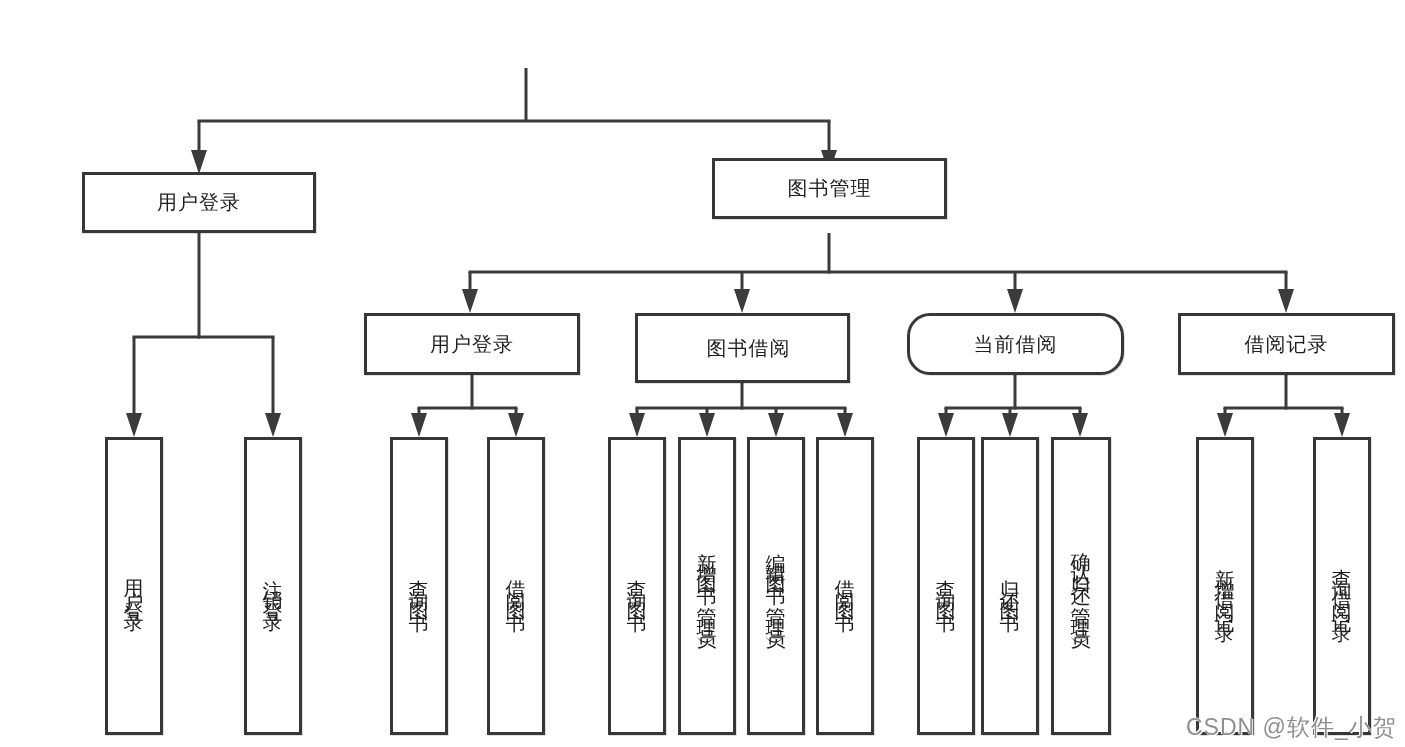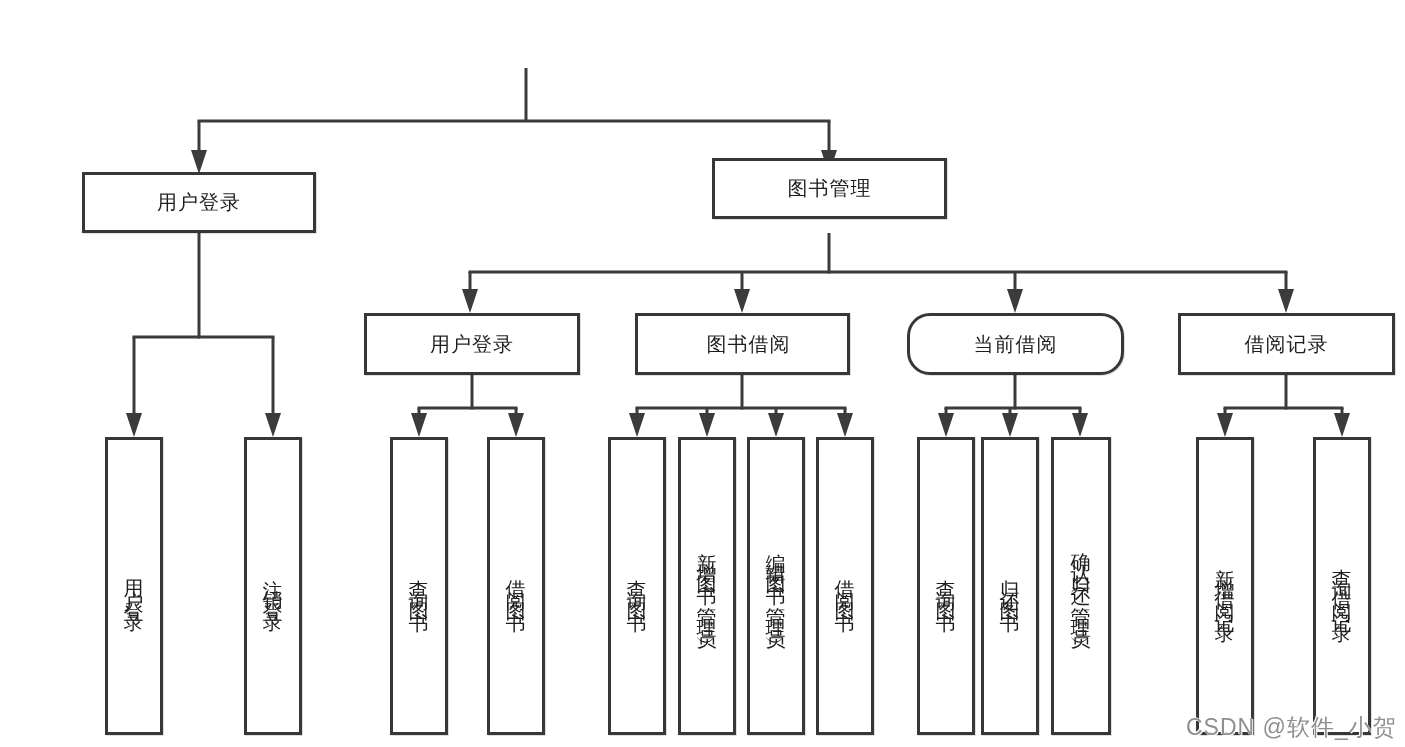--- a/index.html
+++ b/index.html
@@ -97,21 +97,21 @@
   <div class="box" style="left:82px;top:172px;width:234px;height:61px;">
     <span>用户登录</span>
   </div>
   <div class="box" style="left:712px;top:158px;width:235px;height:61px;">
     <span>图书管理</span>
   </div>
 
   <div class="box" style="left:364px;top:313px;width:216px;height:62px;">
     <span>用户登录</span>
   </div>
-  <div class="box" style="left:635px;top:313px;width:215px;height:62px;padding-left:12px;">
+  <div class="box" style="left:635px;top:313px;width:215px;height:70px;padding-left:12px;">
     <span>图书借阅</span>
   </div>
   <div class="box" style="left:907px;top:313px;width:217px;height:62px;border-radius:23px;">
     <span>当前借阅</span>
   </div>
   <div class="box" style="left:1178px;top:313px;width:217px;height:62px;">
     <span>借阅记录</span>
   </div>
 
   <div class="box leaf" style="left:105px;">

